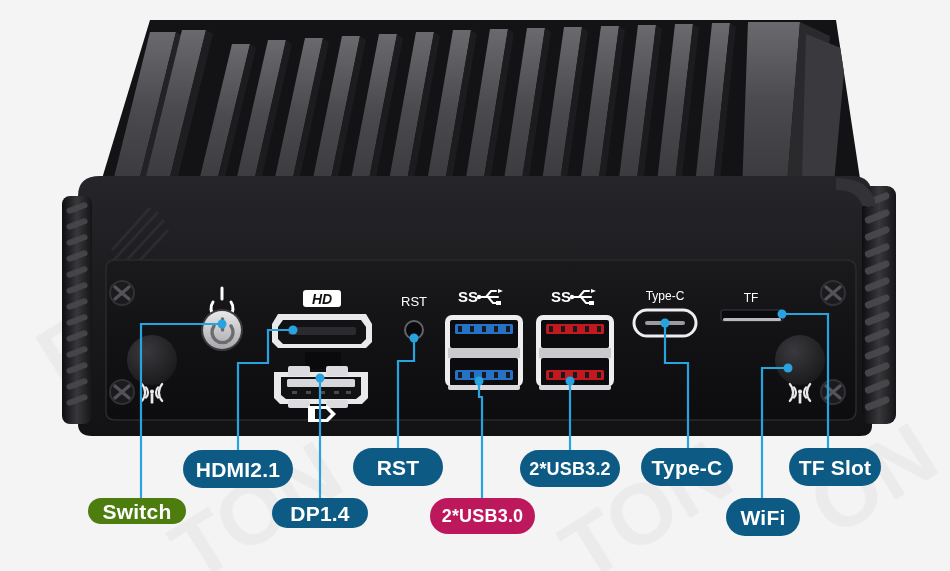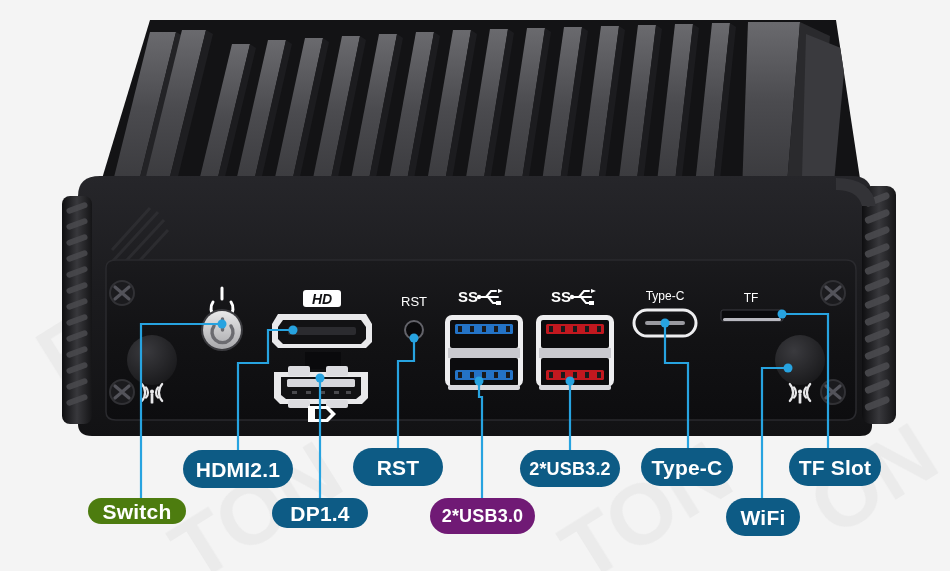--- a/index.html
+++ b/index.html
@@ -454,21 +454,21 @@
     </div>
     <div class="pill" style="left:183px;top:450px;width:110px;height:38px;background:#0d5b85;font-size:21px;">
       <span>HDMI2.1</span>
     </div>
     <div class="pill" style="left:272px;top:498px;width:96px;height:30px;background:#0d5b85;font-size:21px;">
       <span>DP1.4</span>
     </div>
     <div class="pill" style="left:353px;top:448px;width:90px;height:38px;background:#0d5b85;font-size:21px;">
       <span>RST</span>
     </div>
-    <div class="pill" style="left:430px;top:498px;width:105px;height:36px;background:#701a75;font-size:18px;">
+    <div class="pill" style="left:430px;top:498px;width:105px;height:36px;background:#be185d;font-size:18px;">
       <span>2*USB3.0</span>
     </div>
     <div class="pill" style="left:520px;top:450px;width:100px;height:37px;background:#0d5b85;font-size:18px;">
       <span>2*USB3.2</span>
     </div>
     <div class="pill" style="left:641px;top:448px;width:92px;height:38px;background:#0d5b85;font-size:21px;">
       <span>Type-C</span>
     </div>
     <div class="pill" style="left:726px;top:498px;width:74px;height:38px;background:#0d5b85;font-size:21px;">
       <span>WiFi</span>

